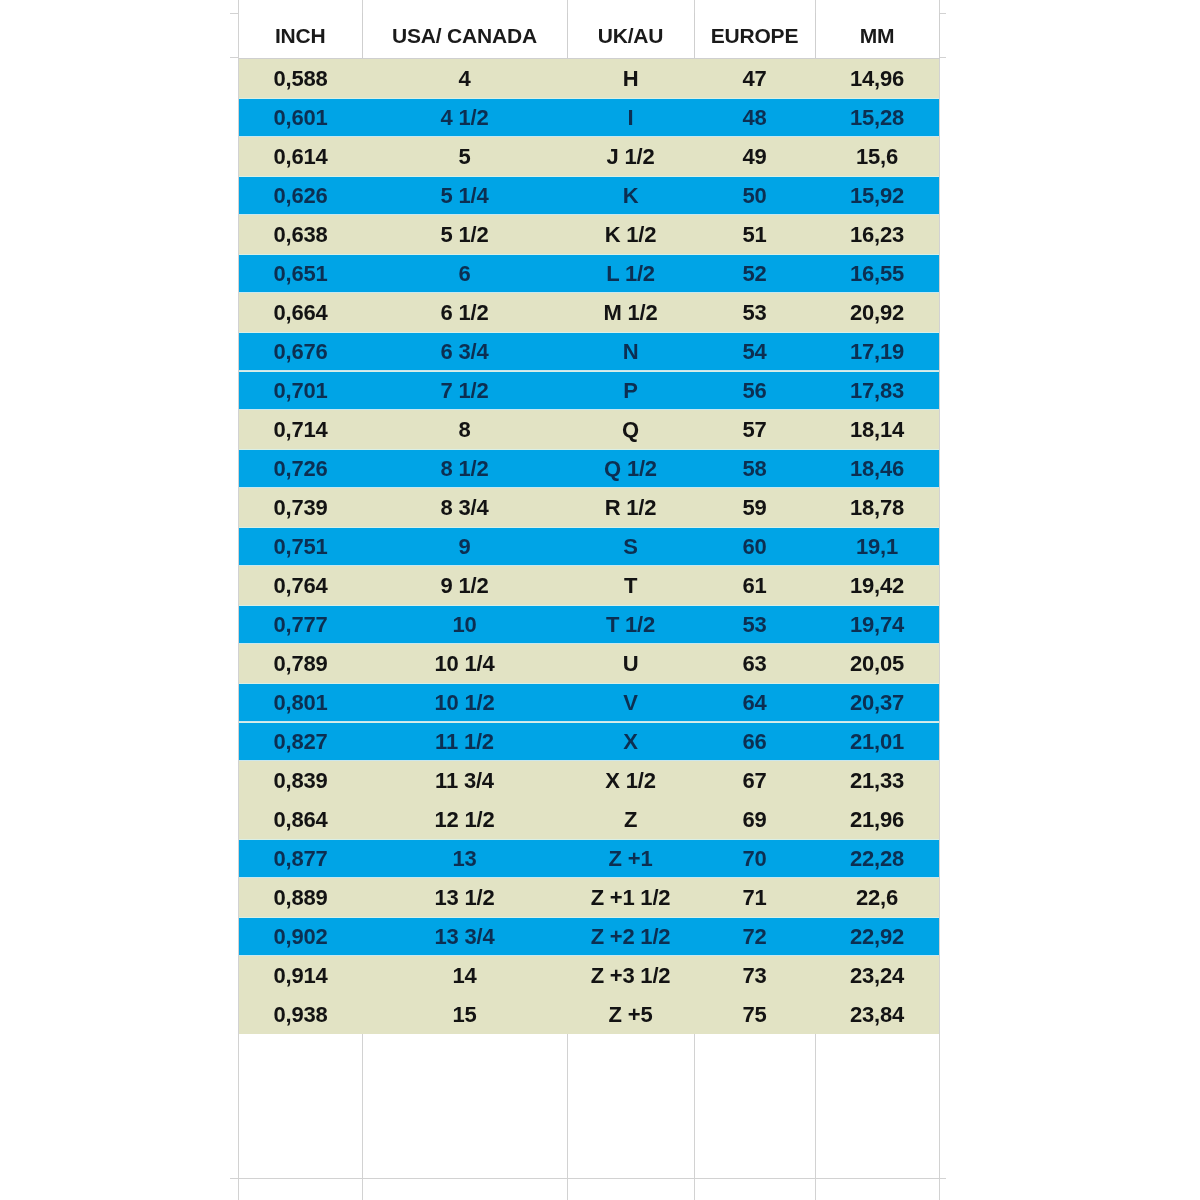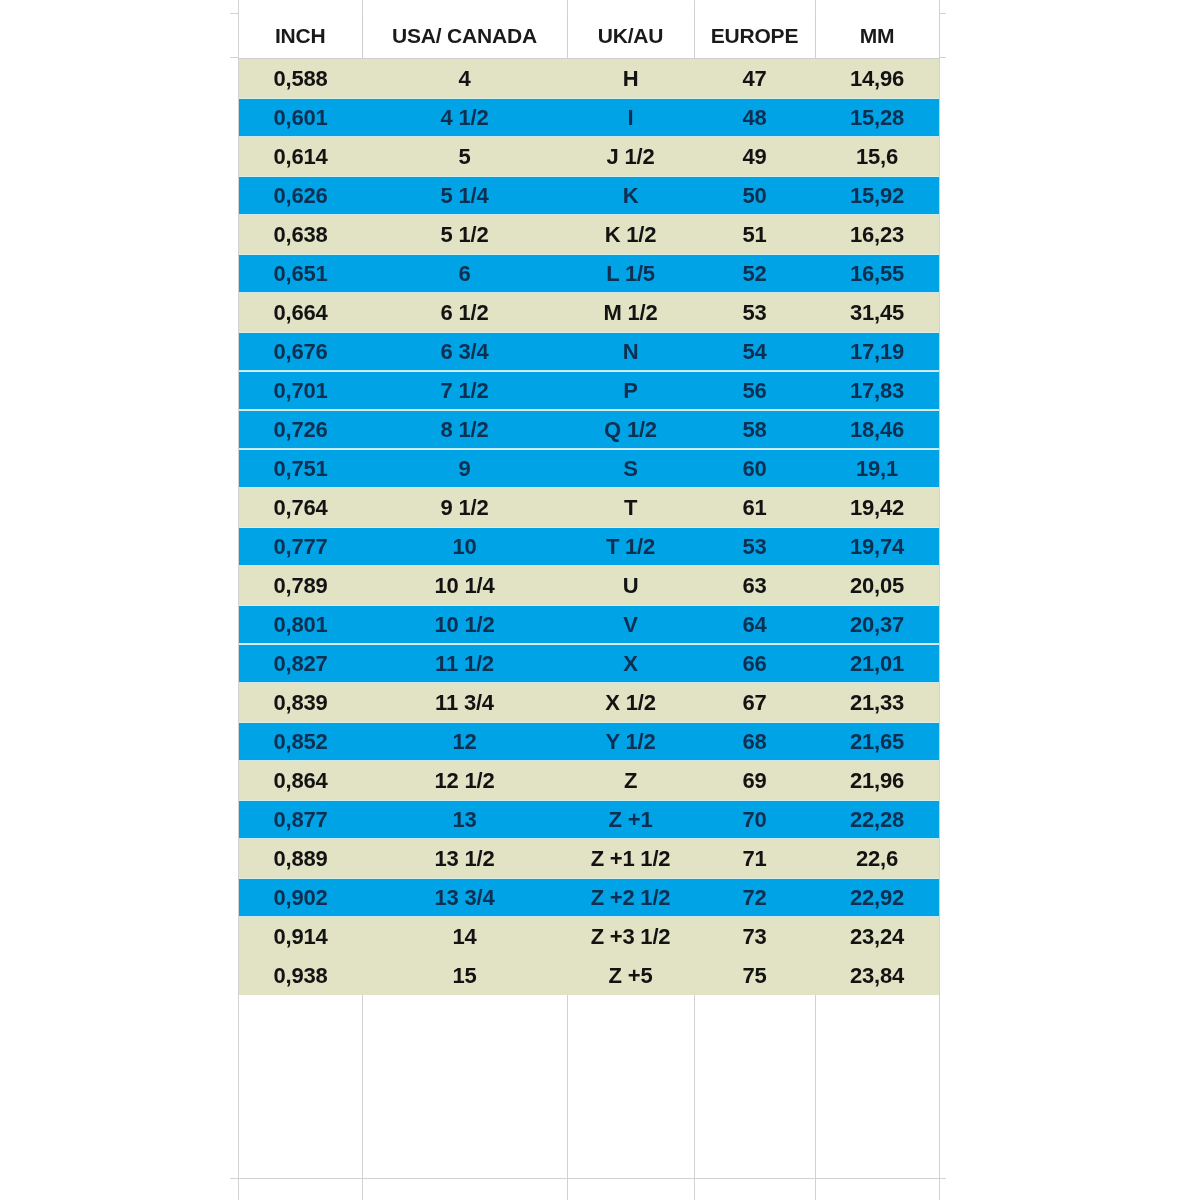--- a/index.html
+++ b/index.html
@@ -166,52 +166,66 @@
         <tr class="band-beige">
           <td>0,638</td>
           <td>5 1/2</td>
           <td>K 1/2</td>
           <td>51</td>
           <td>16,23</td>
         </tr>
         <tr class="band-blue">
           <td>0,651</td>
           <td>6</td>
-          <td>L 1/5</td>
+          <td>L 1/2</td>
           <td>52</td>
           <td>16,55</td>
         </tr>
         <tr class="band-beige">
           <td>0,664</td>
           <td>6 1/2</td>
           <td>M 1/2</td>
           <td>53</td>
-          <td>31,45</td>
+          <td>20,92</td>
         </tr>
         <tr class="band-blue">
           <td>0,676</td>
           <td>6 3/4</td>
           <td>N</td>
           <td>54</td>
           <td>17,19</td>
         </tr>
         <tr class="band-blue">
           <td>0,701</td>
           <td>7 1/2</td>
           <td>P</td>
           <td>56</td>
           <td>17,83</td>
         </tr>
+        <tr class="band-beige">
+          <td>0,714</td>
+          <td>8</td>
+          <td>Q</td>
+          <td>57</td>
+          <td>18,14</td>
+        </tr>
         <tr class="band-blue">
           <td>0,726</td>
           <td>8 1/2</td>
           <td>Q 1/2</td>
           <td>58</td>
           <td>18,46</td>
         </tr>
+        <tr class="band-beige">
+          <td>0,739</td>
+          <td>8 3/4</td>
+          <td>R 1/2</td>
+          <td>59</td>
+          <td>18,78</td>
+        </tr>
         <tr class="band-blue">
           <td>0,751</td>
           <td>9</td>
           <td>S</td>
           <td>60</td>
           <td>19,1</td>
         </tr>
         <tr class="band-beige">
           <td>0,764</td>
           <td>9 1/2</td>
@@ -247,27 +261,20 @@
           <td>66</td>
           <td>21,01</td>
         </tr>
         <tr class="band-beige">
           <td>0,839</td>
           <td>11 3/4</td>
           <td>X 1/2</td>
           <td>67</td>
           <td>21,33</td>
         </tr>
-        <tr class="band-blue">
-          <td>0,852</td>
-          <td>12</td>
-          <td>Y 1/2</td>
-          <td>68</td>
-          <td>21,65</td>
-        </tr>
         <tr class="band-beige">
           <td>0,864</td>
           <td>12 1/2</td>
           <td>Z</td>
           <td>69</td>
           <td>21,96</td>
         </tr>
         <tr class="band-blue">
           <td>0,877</td>
           <td>13</td>

